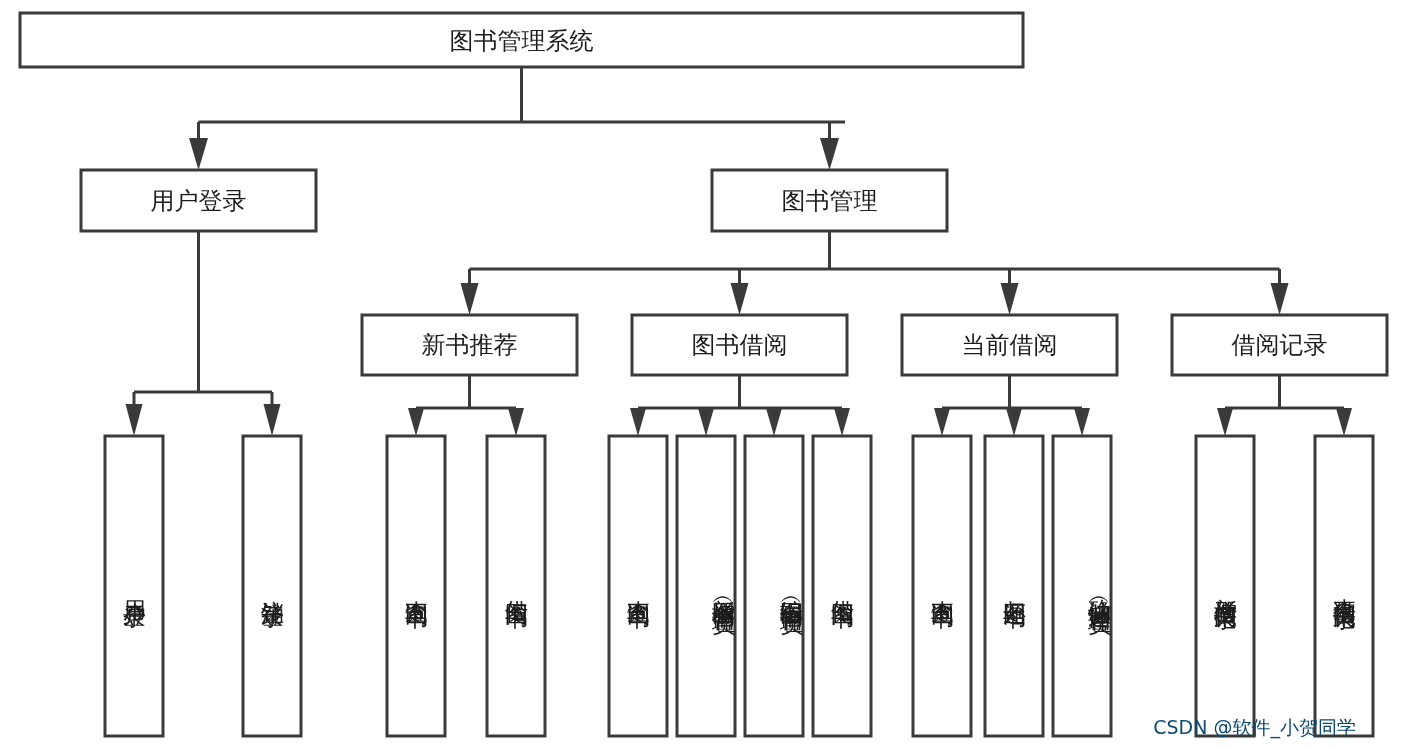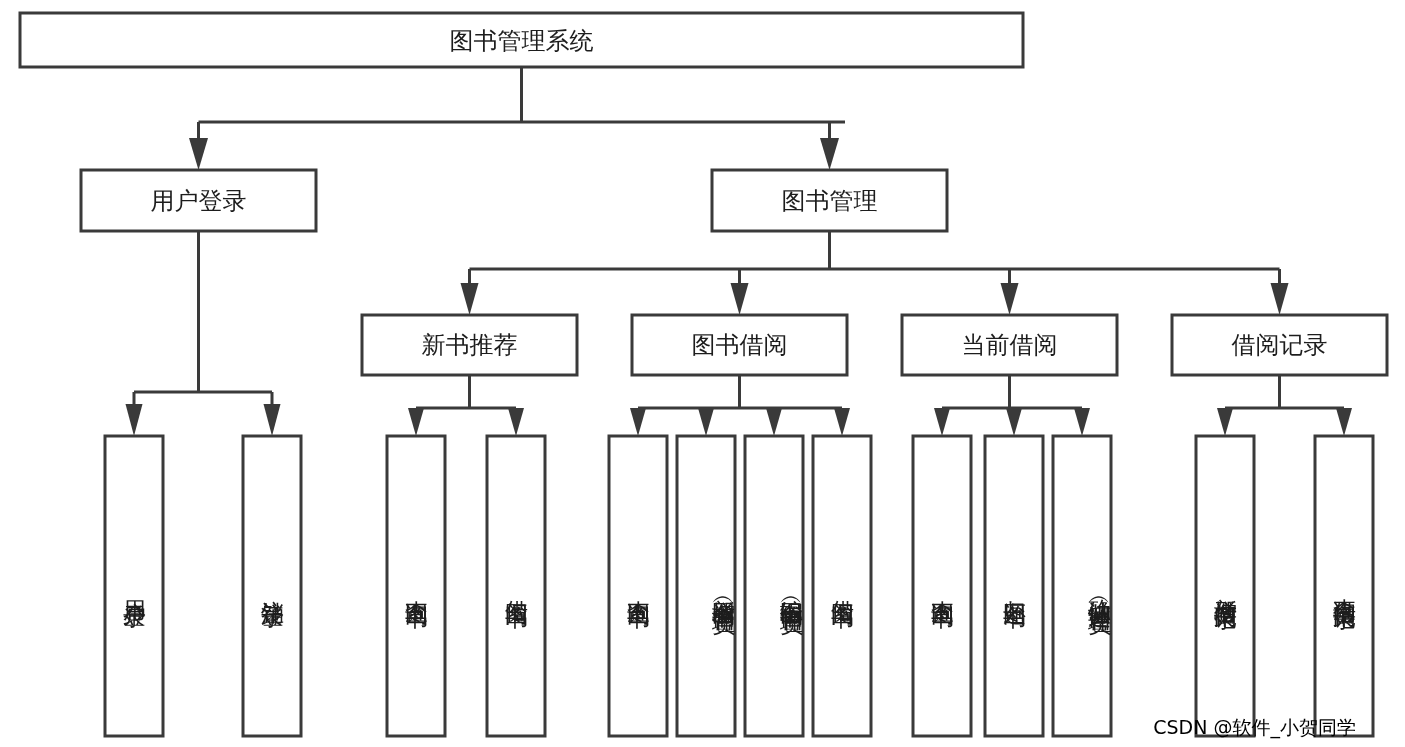--- a/index.html
+++ b/index.html
@@ -62,21 +62,21 @@
     justify-content: center;
     white-space: nowrap;
     pointer-events: none;
   }
   .watermark {
     position: absolute;
     right: 8px;
     bottom: 6px;
     font-family: "DejaVu Sans", "Liberation Sans", sans-serif;
     font-size: 19px;
-    color: #000000;
+    color: #0c4a6e;
     white-space: nowrap;
   }
 </style>
 </head>
 <body>
 
 <div id="diagram-root">
 
   <svg class="flow" viewBox="0 0 1405 747" xmlns="http://www.w3.org/2000/svg">
 

